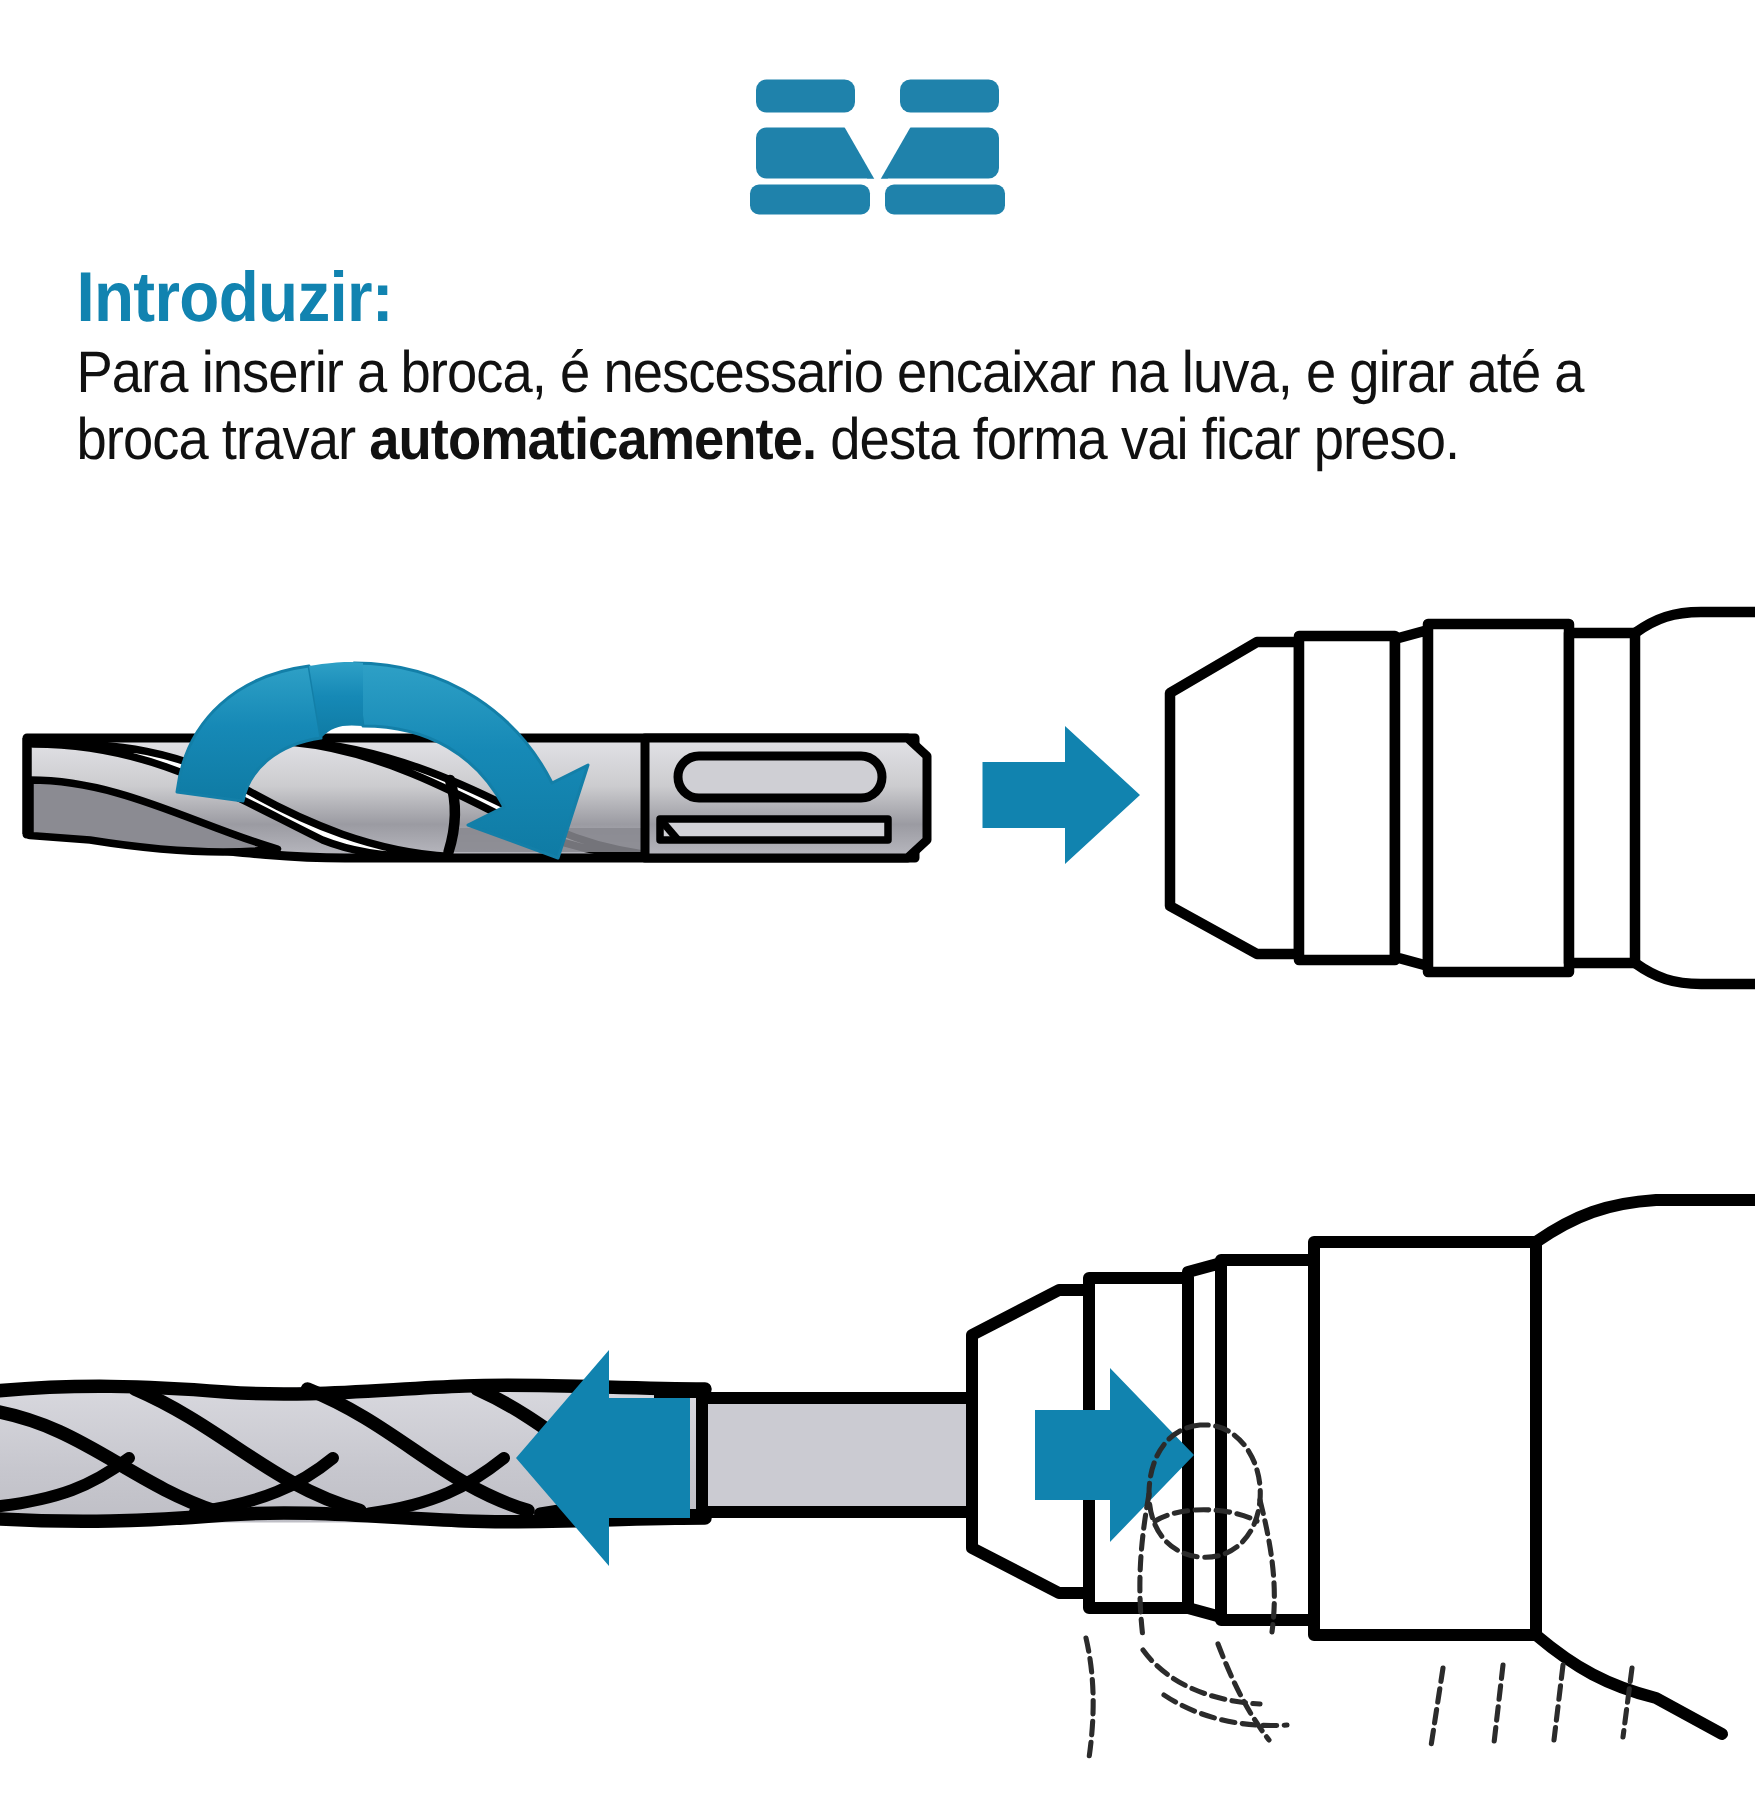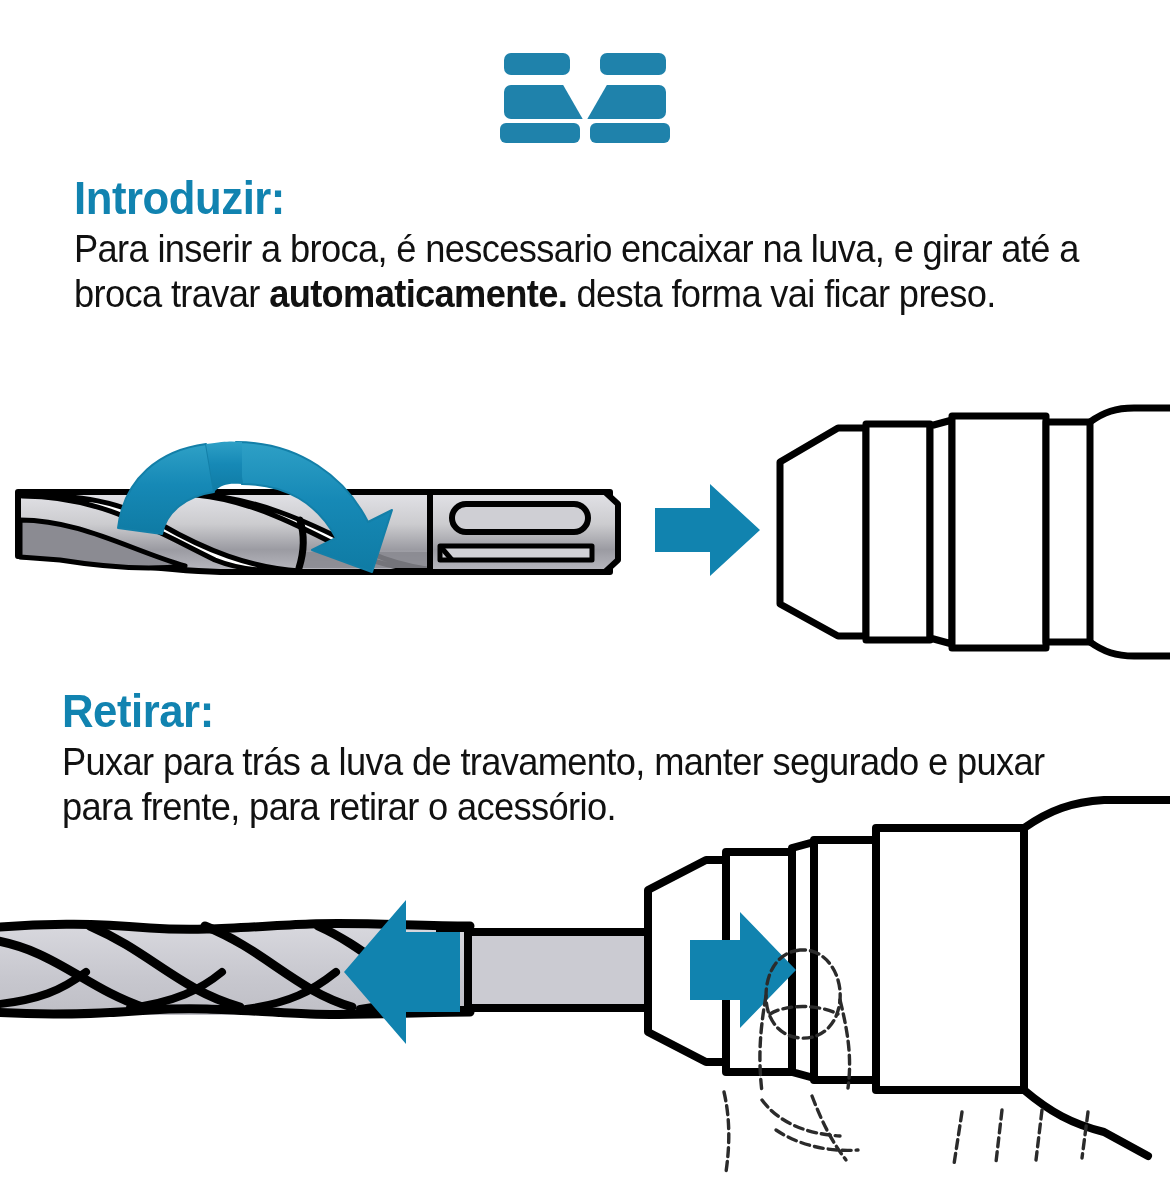--- a/index.html
+++ b/index.html
@@ -11,21 +11,21 @@
   .page{position:relative;width:1170px;height:1200px;background:#fff;}
 
   
   .logo-wrap{
     position:absolute;left:0;top:46px;width:1170px;height:100px;
     display:flex;align-items:center;justify-content:center;
   }
   .logo{position:relative;width:170px;height:94px;}
 
   
-  .block-intro{position:absolute;left:74px;top:172px;width:1090px;}
+  .block-intro{position:absolute;left:51px;top:172px;width:1090px;}
   .block-retirar{position:absolute;left:62px;top:685px;width:1090px;}
 
   .heading{
     color:#1183b0;
     font-weight:700;
     font-size:47px;
     line-height:52px;
     letter-spacing:-0.5px;
     font-family:"Liberation Sans", sans-serif;
     transform:scaleX(0.93);
@@ -164,27 +164,20 @@
         <path d="M952 16 L1046 16 L1046 248 L952 248 Z"></path>
 
         <path d="M1046 22 L1090 22 L1090 242 L1046 242 Z"></path>
 
         <path d="M1090 22 C1104 12 1116 8 1134 8 L1170 8" fill="none"></path>
         <path d="M1090 242 C1104 252 1116 256 1134 256 L1170 256" fill="none"></path>
       </g>
     </svg>
   </div>
 
-  <div class="block-retirar">
-    <div class="heading">Retirar:</div>
-    <p class="para">
-      <span class="normal">Puxar para trás a luva de travamento, manter segurado</span>
-      <span class="normal">e puxar para frente, para retirar o acessório.</span>
-    </p>
-  </div>
 
   <div class="fig2">
     <svg class="fig-svg" viewBox="0 0 1170 400" xmlns="http://www.w3.org/2000/svg" aria-hidden="true">
       <defs>
         <linearGradient id="twistGrad" x1="0" y1="0" x2="0" y2="1">
           <stop offset="0%" stop-color="#d8d8de"></stop>
           <stop offset="60%" stop-color="#c7c7ce"></stop>
           <stop offset="100%" stop-color="#bfbfc6"></stop>
         </linearGradient>
       </defs>

